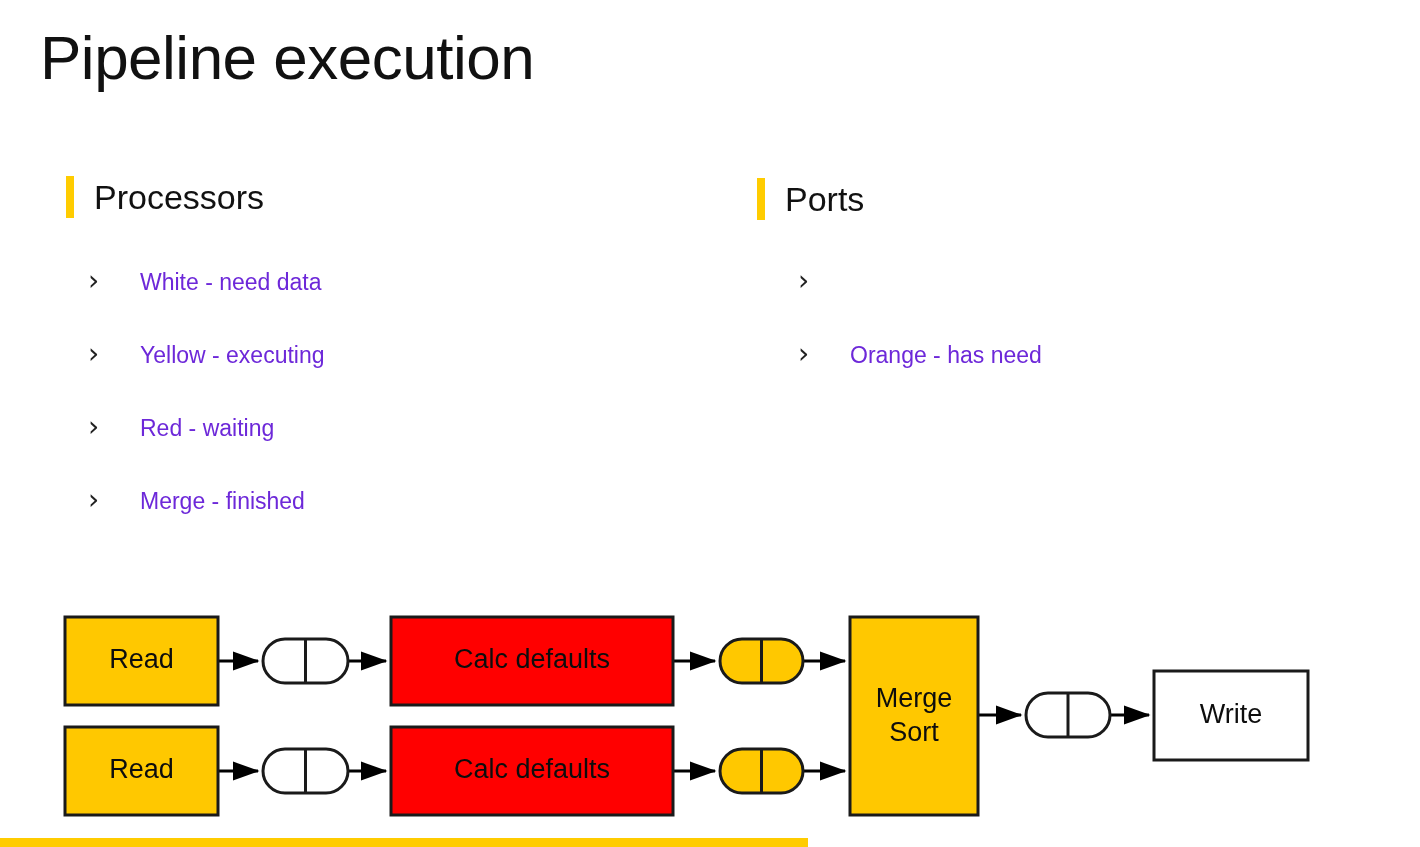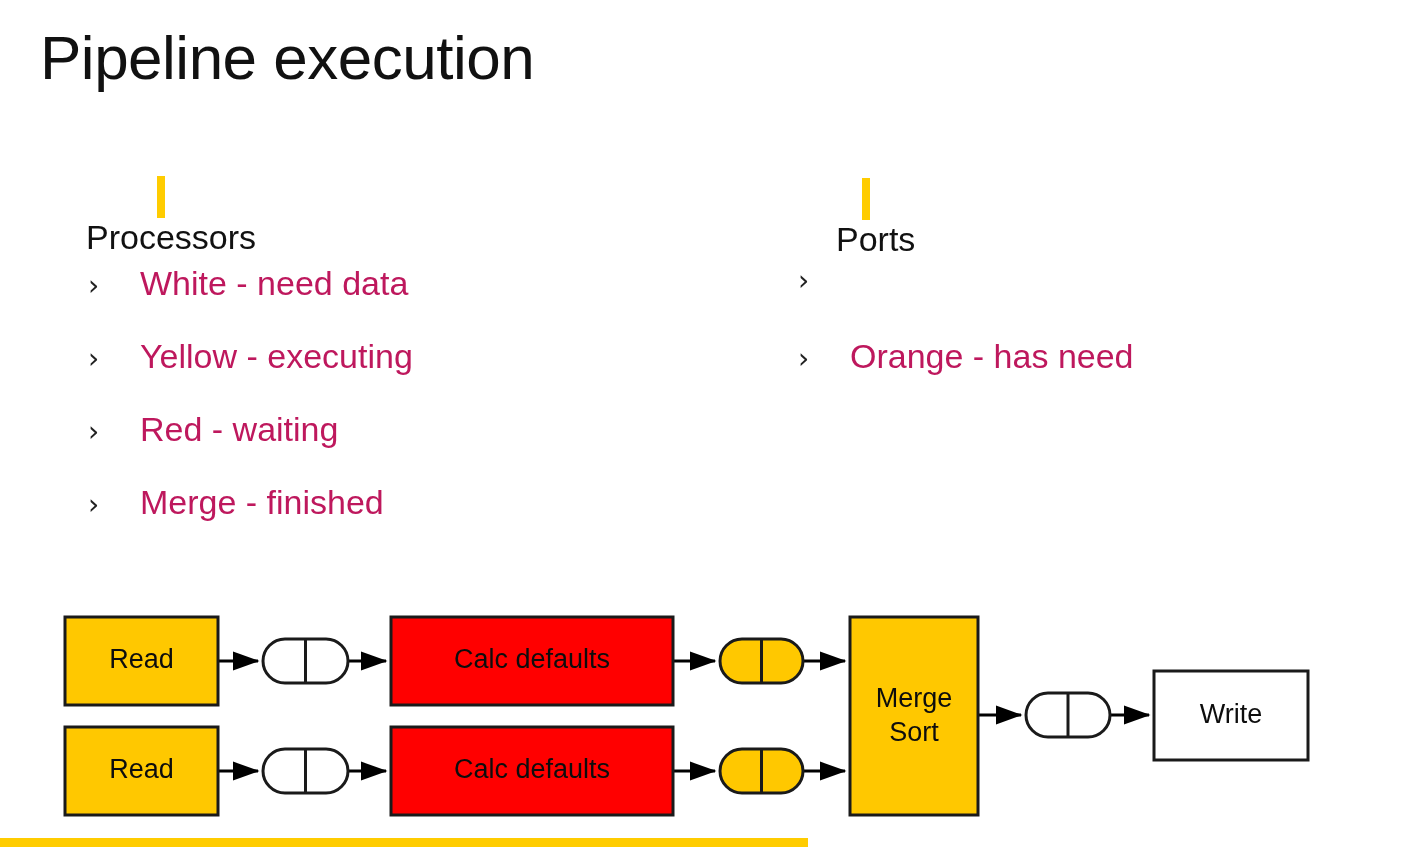--- a/index.html
+++ b/index.html
@@ -27,37 +27,36 @@
     line-height: 1.1;
     color: #111111;
     white-space: nowrap;
   }
 
   
   .section-heading {
     position: absolute;
     display: flex;
     align-items: center;
-    flex-direction: column;
   }
   .section-heading .accent-bar {
     width: 8px;
     height: 42px;
     background: #FFCC00;
     flex: 0 0 auto;
   }
   .section-heading .heading-text {
     font-size: 34px;
     font-weight: 400;
     color: #111111;
     margin-left: 20px;
     white-space: nowrap;
   }
   #heading-processors { left: 66px; top: 176px; }
-  #heading-ports      { left: 816px; top: 178px; }
+  #heading-ports      { left: 757px; top: 178px; }
 
   
   .bullet-list {
     position: absolute;
     list-style: none;
     margin: 0;
     padding: 0;
   }
   #list-processors { left: 88px; top: 264px; }
   #list-ports      { left: 798px; top: 264px; }
@@ -68,22 +67,22 @@
     white-space: nowrap;
   }
   .bullet-item .chevron-icon {
     font-size: 28px;
     color: #222222;
     width: 52px;
     flex: 0 0 auto;
     font-family: "DejaVu Sans", sans-serif;
   }
   .bullet-item .bullet-text {
-    font-size: 34px;
-    color: #be185d;
+    font-size: 23px;
+    color: #6d28d9;
   }
 
   
   #pipeline-diagram {
     position: absolute;
     left: 0;
     top: 0;
     width: 1420px;
     height: 847px;
     pointer-events: none;

